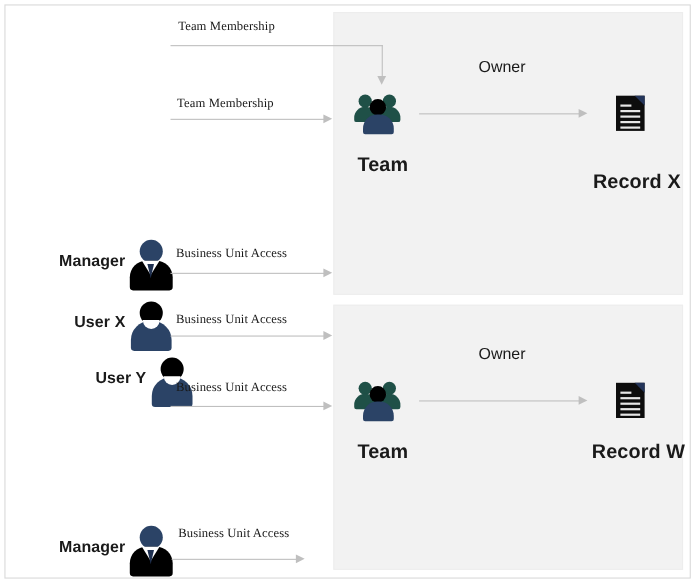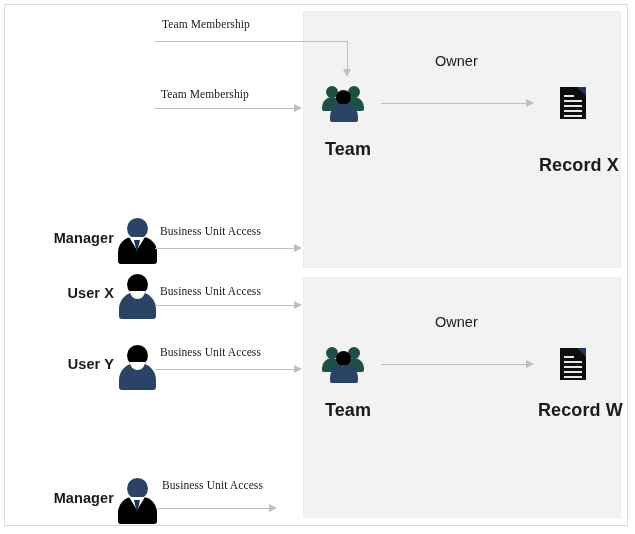--- a/index.html
+++ b/index.html
@@ -283,21 +283,21 @@
     <div class="row-label">User X</div>
     <div class="person-icon">
       <div class="user-head"></div>
       <div class="user-body"></div>
     </div>
   </div>
   <div class="edge-label" style="left:160px; top:285px;">Business Unit Access</div>
   <div class="arrow-line" style="left:155px; top:305px; width:140px;"></div>
   <div class="arrow-head-right" style="left:294px; top:301px;"></div>
 
-  <div class="row" style="top:340px;">
+  <div class="row" style="top:320px;margin-left:19px;">
     <div class="row-label">User Y</div>
     <div class="person-icon">
       <div class="user-head"></div>
       <div class="user-body"></div>
     </div>
   </div>
   <div class="edge-label" style="left:160px; top:346px;">Business Unit Access</div>
   <div class="arrow-line" style="left:155px; top:369px; width:140px;"></div>
   <div class="arrow-head-right" style="left:294px; top:365px;"></div>
 

